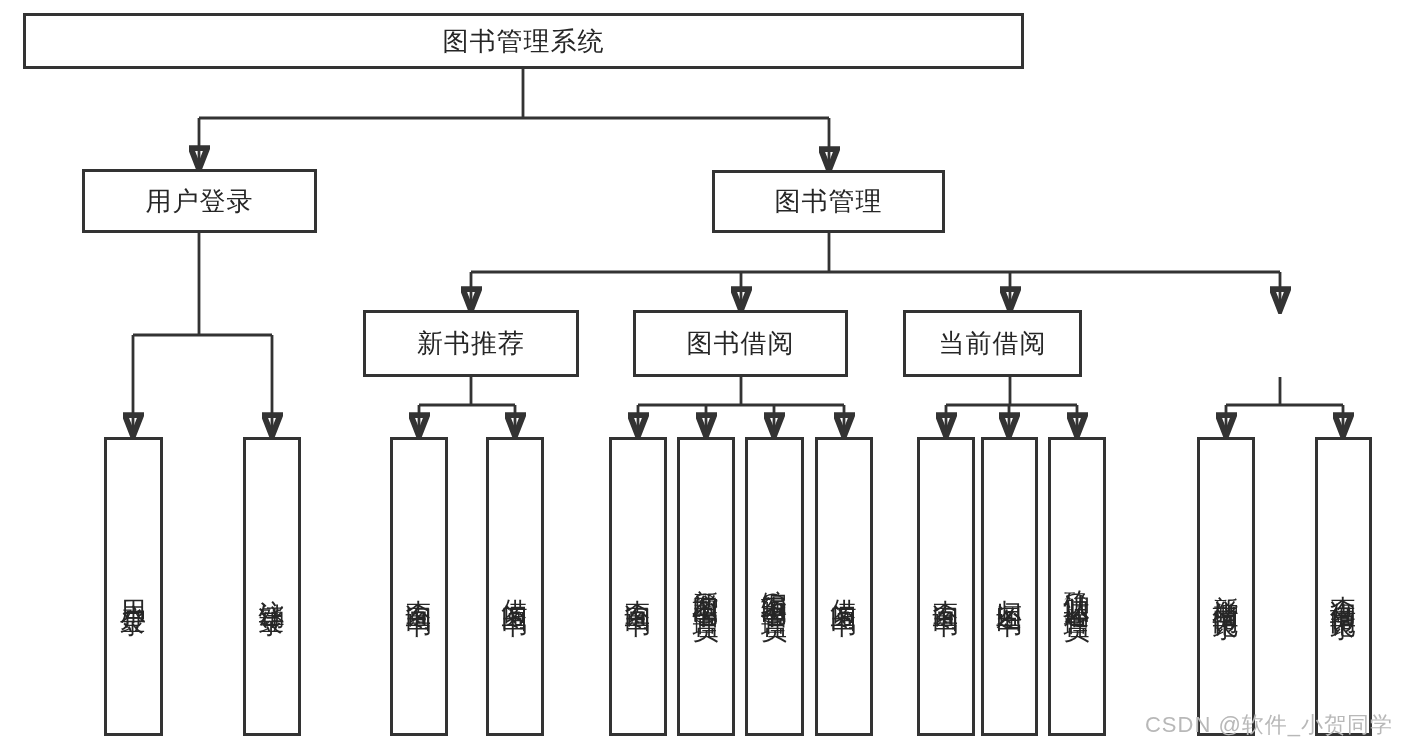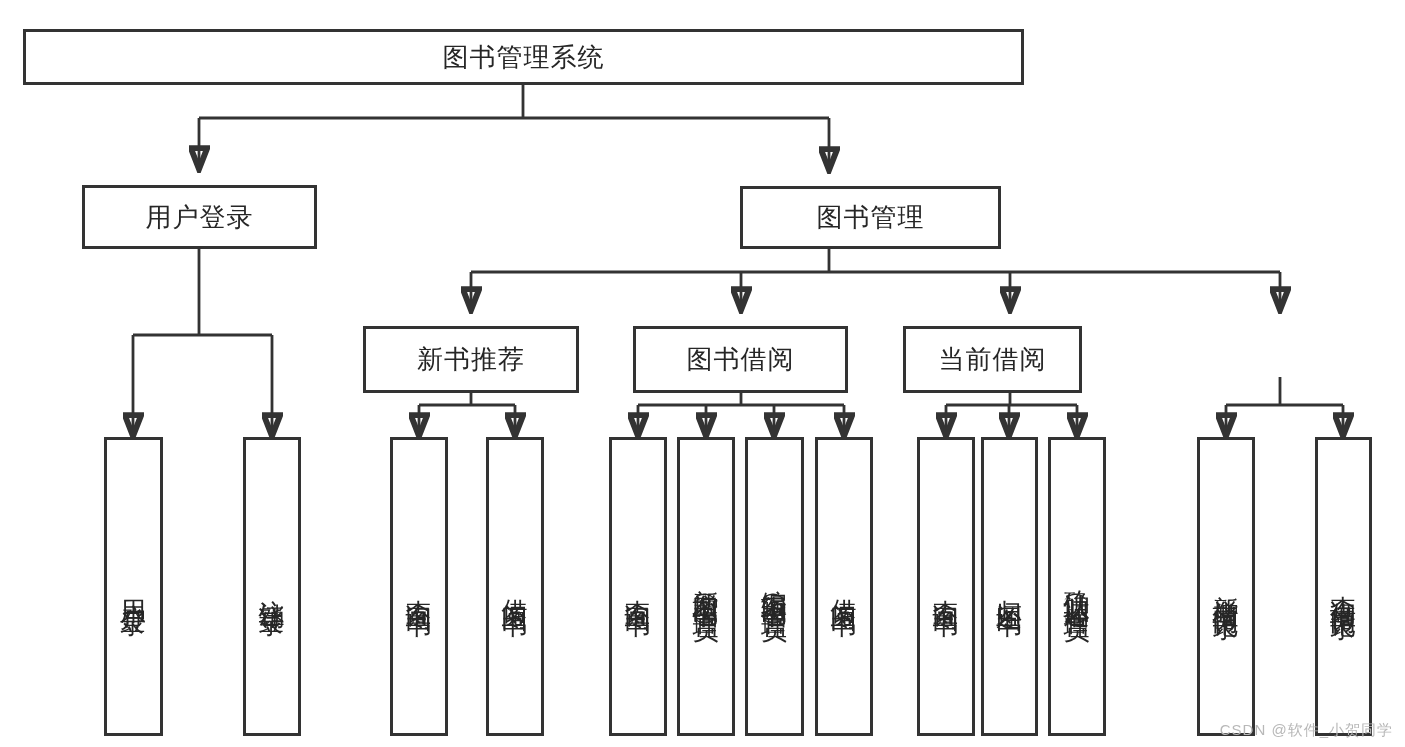--- a/index.html
+++ b/index.html
@@ -20,62 +20,62 @@
   .connectors{position:absolute;left:0;top:0;width:1405px;height:747px;z-index:0;}
   .connectors path,.connectors line{stroke:var(--line);stroke-width:2.8;fill:none;}
   .arrowhead{fill:var(--line);stroke:none;}
   .hbox{
     position:absolute;
     box-sizing:border-box;
     background:var(--bg);
     border:3px solid var(--line);
     display:flex;align-items:center;justify-content:center;
     font-size:26px;letter-spacing:1px;
-    z-index:1;white-space:nowrap;margin-top:16px;
+    z-index:1;white-space:nowrap;
   }
   .vbox{
     position:absolute;
     box-sizing:border-box;
     top:437px;height:299px;
     background:var(--bg);
     border:3px solid var(--line);
     display:flex;align-items:center;justify-content:center;
     z-index:1;
   }
   .vbox .vlabel{
     writing-mode:vertical-rl;
     font-size:26px;
     letter-spacing:4px;
     line-height:1;
     white-space:nowrap;
   }
   #root-box{left:23px;top:13px;width:1001px;height:56px;}
   #l2-user{left:82px;top:169px;width:235px;height:64px;}
-  #l2-mgmt{left:740px;top:170px;width:261px;height:63px;}
+  #l2-mgmt{left:712px;top:170px;width:233px;height:63px;}
   #l3-new{left:363px;top:310px;width:216px;height:67px;}
   #l3-borrow{left:633px;top:310px;width:215px;height:67px;}
   #l3-current{left:903px;top:310px;width:179px;height:67px;}
   #l3-records{left:1173px;top:310px;width:215px;height:67px;}
   #lf1{left:104px;width:59px;}
   #lf2{left:243px;width:58px;}
   #lf3{left:390px;width:58px;}
   #lf4{left:486px;width:58px;}
   #lf5{left:609px;width:58px;}
   #lf6{left:677px;width:58px;}
   #lf7{left:745px;width:59px;}
   #lf8{left:815px;width:58px;}
   #lf9{left:917px;width:58px;}
   #lf10{left:981px;width:57px;}
   #lf11{left:1048px;width:58px;}
   #lf12{left:1197px;width:58px;}
   #lf13{left:1315px;width:57px;}
   .watermark{
     position:absolute;
     right:12px;bottom:7px;
-    font-size:15px;
+    font-size:22px;
     color:var(--watermark);
     letter-spacing:1px;
     z-index:5;
     white-space:nowrap;
   }
 </style>
 </head>
 <body>
 
 <div class="canvas">

